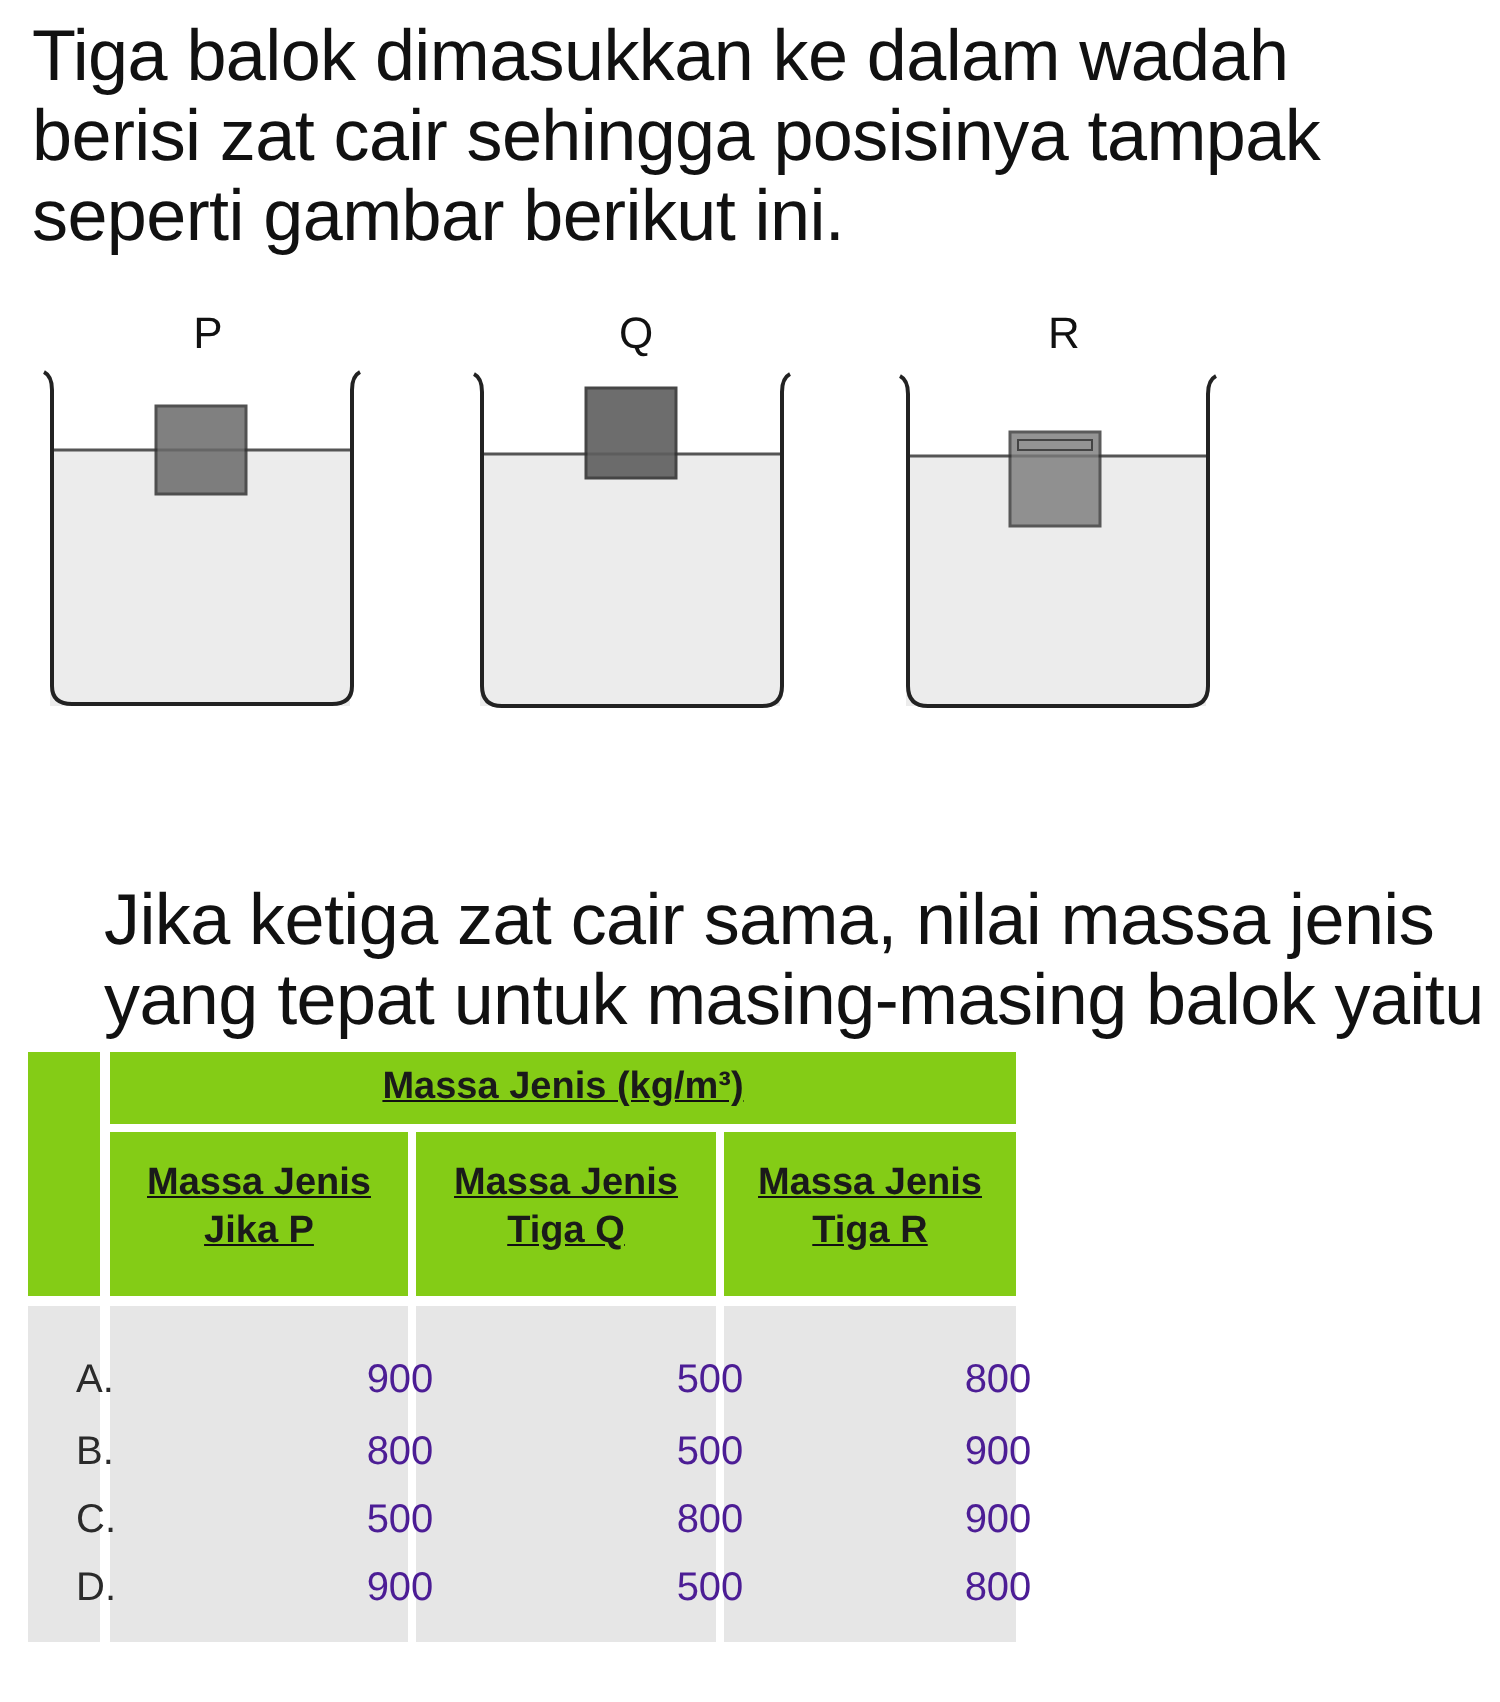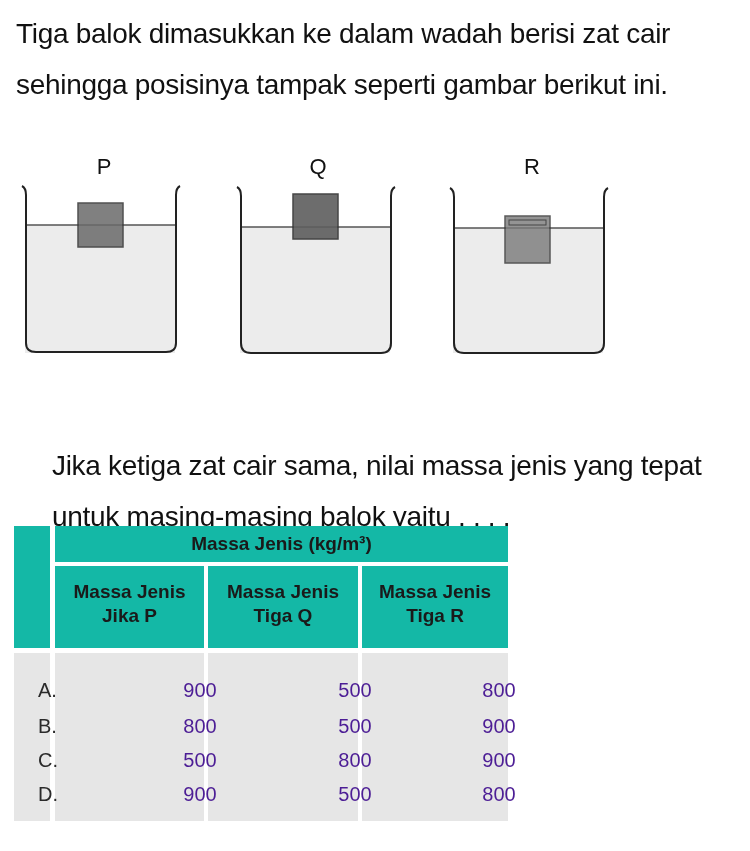--- a/index.html
+++ b/index.html
@@ -1,29 +1,29 @@
 <!DOCTYPE html>
 <html><head>
 <meta charset="utf-8">
 <style>
   html, body { margin: 0; padding: 0; background: #ffffff; }
   body { width: 750px; height: 851px; position: relative; overflow: hidden;
          font-family: "Liberation Sans", sans-serif; color: #111; }
-  .para { position: absolute; left: 16px; width: 720px; font-size: 28px; line-height: 51px;
+  .para { position: absolute; left: 16px; width: 720px; font-size: 36px; line-height: 40px;
           letter-spacing: -0.3px; }
   #p1 { top: 8px; }
   #p2 { top: 440px; margin-left: 36px; }
 
   .beaker-wrap { position: absolute; top: 150px; width: 160px; height: 210px; }
   .beaker-label { position: absolute; top: 4px; left: 0; width: 100%; text-align: center;
                   font-size: 22px; }
   .beaker-svg { position: absolute; top: 0; left: 0; }
 
   .cell { position: absolute; box-sizing: border-box; }
-  .hdr { background: #14b8a6; }
+  .hdr { background: #84cc16; text-decoration: underline; }
   .body-cell { background: #e6e6e6; }
   .hdr-text { font-weight: bold; font-size: 19px; text-align: center; line-height: 24px; color: #1a1a1a; }
   .val { font-size: 20px; color: #4c1d95; text-align: center; line-height: 36px; }
   .lbl { font-size: 20px; color: #2a2a2a; line-height: 36px; padding-left: 4px; }
 </style>
 </head>
 <body>
 
 <div class="para" id="p1">Tiga balok dimasukkan ke dalam wadah berisi zat cair sehingga posisinya tampak seperti gambar berikut ini.</div>
 

